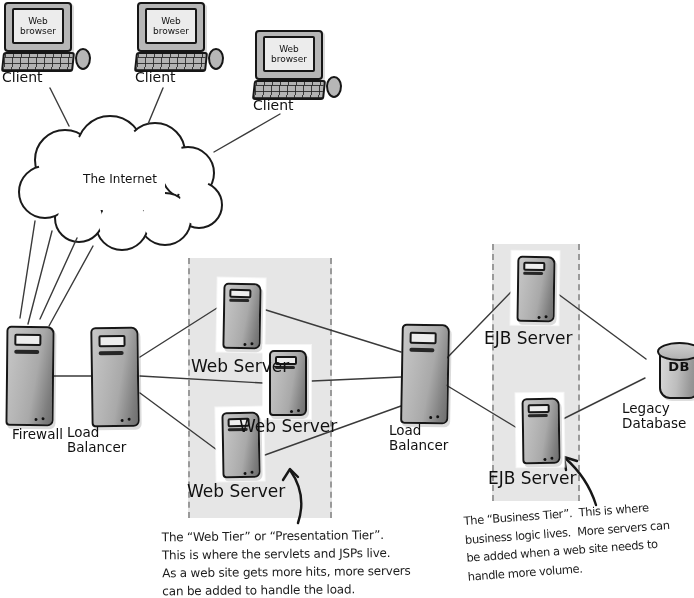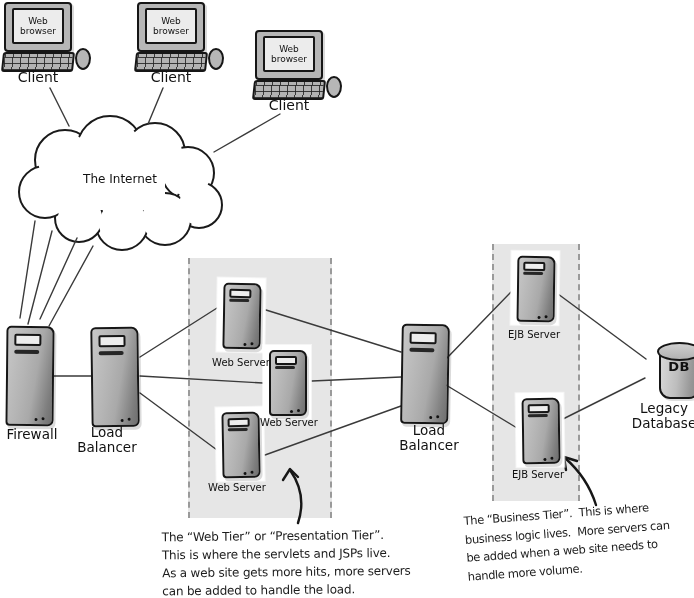--- a/index.html
+++ b/index.html
@@ -23,23 +23,23 @@
   .card{position:absolute;z-index:2;width:48px;height:74px;background:#fff;box-shadow:0 0 0 1px rgba(255,255,255,.6);}
   .tower{position:absolute;background:linear-gradient(100deg,#c7c7c7 0%,#b4b4b4 40%,#a9a9a9 60%,#939393 74%,#7d7d7d 88%,#6f6f6f 100%);
          border:2px solid #161616;border-radius:5px 7px 6px 4px;box-shadow:2px 3px 0 rgba(0,0,0,.14);}
   .tower .slit{position:absolute;top:6%;left:13%;width:52%;height:9%;background:#ededed;border:2px solid #161616;border-radius:2px;}
   .tower .vent{position:absolute;top:23%;left:13%;width:58%;height:4.5%;background:#262626;border-radius:2px;}
   .tower .dots{position:absolute;bottom:4%;right:16%;width:3px;height:3px;background:#111;border-radius:50%;box-shadow:-7px 1px 0 #111;}
   .tower.large{width:44px;height:96px;}
   .tower.small{width:34px;height:62px;}
   .card .tower.small{left:6px;top:5px;}
 
-  .lbl{position:absolute;z-index:3;text-align:center;line-height:1.12;}
+  .lbl{position:absolute;z-index:3;line-height:1.12;}
   .lbl.main{font-size:13.5px;}
-  .lbl.sub{font-size:10px;}
+  .lbl.sub{font-size:17px;}
 
   
   .client{position:absolute;width:88px;height:86px;z-index:2;text-decoration:underline;}
   .client .monitor{position:absolute;left:2px;top:0;width:64px;height:46px;background:#b6b6b6;border:2px solid #161616;border-radius:4px;box-shadow:2px 2px 0 rgba(0,0,0,.15);}
   .client .screen{position:absolute;left:6px;top:4px;right:6px;bottom:6px;background:#ececec;border:2px solid #161616;border-radius:2px;
                   display:flex;align-items:center;justify-content:center;text-align:center;font-size:9px;line-height:1.15;}
   .client .keyboard{position:absolute;left:0;top:50px;width:68px;height:16px;background:#b3b3b3;border:2px solid #161616;border-radius:3px;transform:skewX(-6deg);
                     background-image:repeating-linear-gradient(90deg,rgba(35,35,35,.85) 0 1px,transparent 1px 8px),repeating-linear-gradient(0deg,rgba(35,35,35,.85) 0 1px,transparent 1px 6px);}
   .client .mouse{position:absolute;left:73px;top:46px;width:12px;height:18px;background:#b6b6b6;border:2px solid #161616;border-radius:50% 50% 50% 50%/46% 46% 54% 54%;}
   .client .lbl{position:absolute;left:0;top:68px;width:72px;font-size:14px;}
@@ -154,21 +154,21 @@
     <div class="keyboard"></div>
     <div class="mouse"></div>
     <div class="lbl">Client</div>
   </div>
 
   <div class="tower large node" style="left:6px;top:326px;transform:rotate(.6deg);">
     <div class="slit"></div>
       <div class="vent"></div>
       <div class="dots"></div>
   </div>
-  <div class="lbl main" style="left:3px;top:427px;width:58px;">Firewall</div>
+  <div class="lbl main" style="left:12px;top:427px;width:58px;">Firewall</div>
 
   <div class="tower large node" style="left:91px;top:327px;transform:rotate(-.8deg);">
     <div class="slit"></div>
       <div class="vent"></div>
       <div class="dots"></div>
   </div>
   <div class="lbl main" style="left:67px;top:425px;width:80px;">Load Balancer</div>
 
   <div class="card" style="left:217px;top:278px;transform:rotate(1deg);">
     <div class="tower small">

